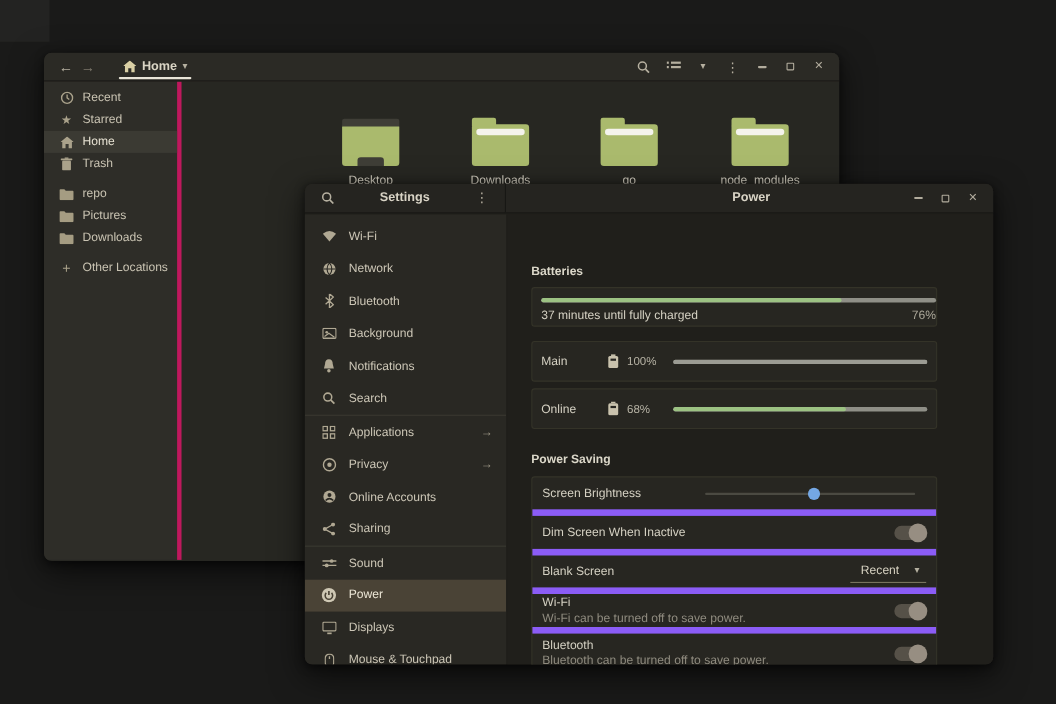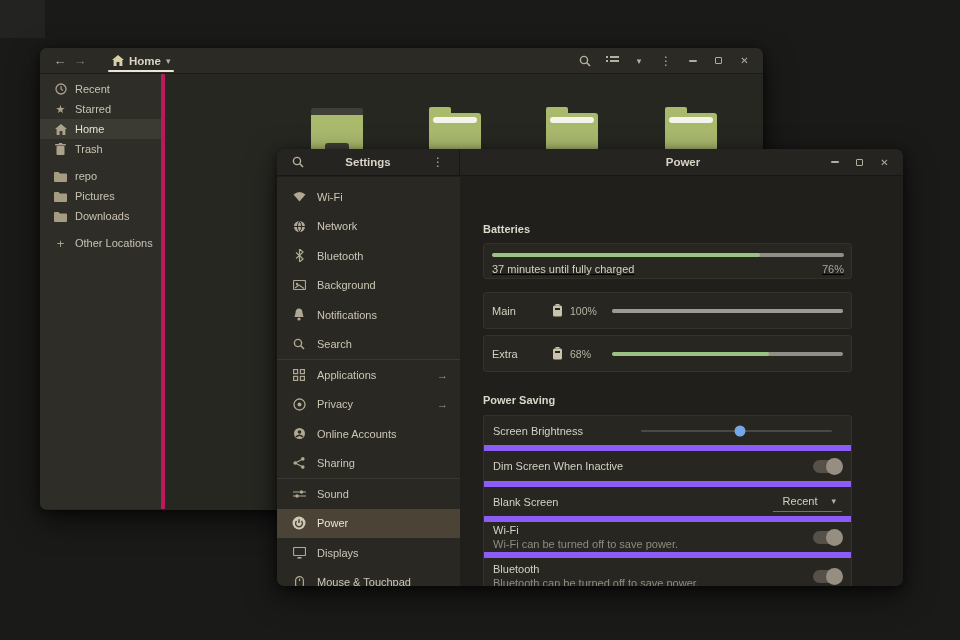--- a/index.html
+++ b/index.html
@@ -29,21 +29,21 @@
   #files .content{flex:1;position:relative;}
   .fold-cell{position:absolute;width:110px;display:flex;flex-direction:column;align-items:center;}
   .folder{position:relative;width:52px;height:38px;background:#aaba6d;border-radius:3px;margin-top:9px;}
   .folder::before{content:"";position:absolute;top:-6px;left:0;width:22px;height:8px;background:#aaba6d;border-radius:2px 2px 0 0;}
   .folder .strip{position:absolute;top:4px;left:4px;right:4px;height:6px;background:#f4f3ec;border-radius:3px;}
   .folder.desktop::before{width:100%;background:#3f3e37;top:-5px;height:7px;}
   .folder.desktop .slot{position:absolute;bottom:0;left:50%;transform:translateX(-50%);width:24px;height:8px;background:#3f3e37;border-radius:3px 3px 0 0;}
   .fold-label{margin-top:7px;color:#d3cec0;font-size:11px;text-align:center;}
 
   
-  #settings{left:277px;top:149px;width:626px;height:437px;background:#201f1b;}
+  #settings{left:277px;top:167px;width:626px;height:437px;background:#201f1b;}
   #settings .titlebar{position:relative;height:27px;background:#252420;border-bottom:1px solid #171714;display:flex;}
   .tb-left{width:183px;display:flex;align-items:center;padding:0 12px;border-right:1px solid #171714;}
   .tb-title{flex:1;text-align:center;color:#d8d3c5;font-size:11.5px;font-weight:bold;}
   .tb-right{flex:1;display:flex;align-items:center;padding:0 10px;}
   .tb-right .tb-title{padding-left:70px;}
   #settings .sbar{position:absolute;left:0;top:28px;bottom:0;width:183px;background:#292823;overflow:hidden;}
   .sside-item{display:flex;align-items:center;gap:11px;height:29.5px;padding:0 12px 0 15px;color:#ccc6b6;font-size:11px;position:relative;}
   .sside-item .ic{width:14px;height:14px;display:flex;align-items:center;justify-content:center;color:#b0a893;flex:none;}
   .sside-item .arrow{margin-left:auto;color:#a49d8c;font-size:11px;}
   .sside-item.selected{background:#4a4336;color:#ece6d6;}
@@ -390,21 +390,21 @@
               <line x1="4.5" y1="2.5" x2="4.5" y2="5" stroke="#b0a893" stroke-width="1.2"></line>
             </svg>
           </span>
         <span>Mouse &amp; Touchpad</span>
       </div>
     </div>
 
     <div class="main">
 
       <div class="sect-head" style="top:46px;">Batteries</div>
-      <div class="card" style="top:66px;height:36px;padding:9px 7px 0 8px;text-decoration:underline;">
+      <div class="card" style="top:66px;height:36px;padding:9px 0 0 8px;">
         <div class="levelbar">
           <div class="fill" style="position: absolute; left: 0px; top: 0px; bottom: 0px; width: 76%;"></div>
         </div>
         <div class="chg-row">
           <span class="chg-status">37 minutes until fully charged</span>
           <span class="chg-pct">76%</span>
         </div>
       </div>
       <div class="card" style="top:115px;height:37px;">
         <div class="bat-row">
@@ -417,21 +417,21 @@
               </svg>
             </span>
           <span class="bat-pct">100%</span>
           <span class="bat-bar levelbar" style="background:#9b9b93;">
               <span class="fill gray" style="position: absolute; left: 0px; top: 0px; bottom: 0px; width: 100%;"></span>
             </span>
         </div>
       </div>
       <div class="card" style="top:158px;height:37px;">
         <div class="bat-row">
-          <span class="bat-name">Extra</span>
+          <span class="bat-name">Online</span>
           <span class="bat-ic">
               <svg width="11" height="13" viewBox="0 0 11 13">
                 <rect x="3.5" y="0" width="4" height="1.6" fill="#c9c2ad"></rect>
                 <rect x="1" y="1.6" width="9" height="11" rx="1.5" fill="#c9c2ad"></rect>
                 <rect x="3" y="4" width="5" height="2" fill="#272621"></rect>
               </svg>
             </span>
           <span class="bat-pct">68%</span>
           <span class="bat-bar levelbar">
               <span class="fill" style="position: absolute; left: 0px; top: 0px; bottom: 0px; width: 68%;"></span>

